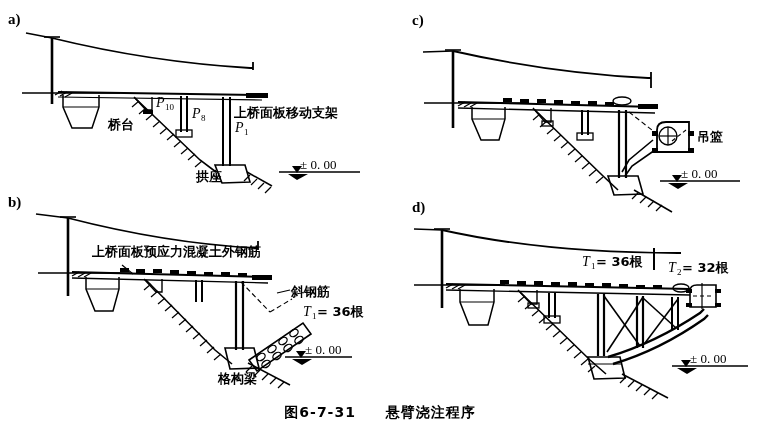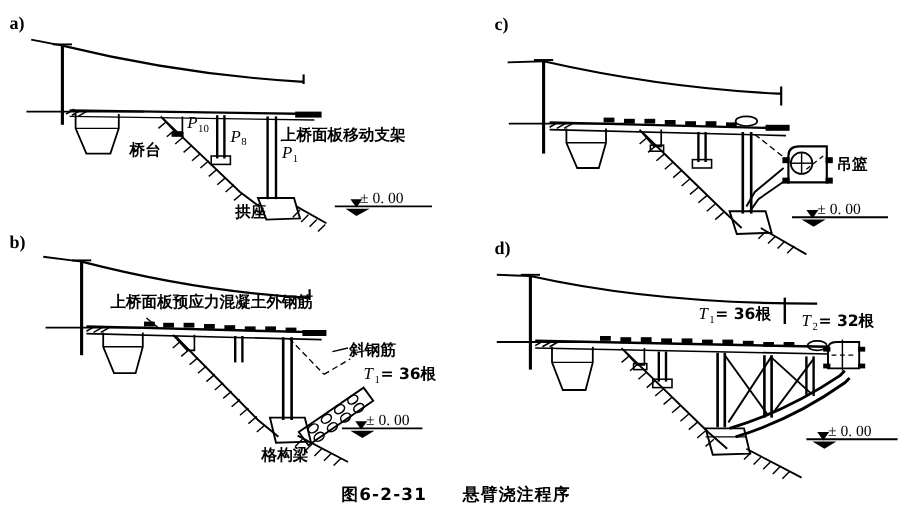--- a/index.html
+++ b/index.html
@@ -473,16 +473,16 @@
       <text x="677" y="275" font-size="9">2</text>
       <text class="cn" x="682" y="272" font-size="13">= 32根</text>
     </g>
 
     <text x="690" y="363" font-size="13">± 0. 00</text>
   </g>
 </svg>
 </div>
 
 <div class="caption">
-  <span>图6-2-31</span>
+  <span>图6-7-31</span>
   <span class="cap-gap"></span>
   <span>悬臂浇注程序</span>
 </div>
 
 </body></html>

